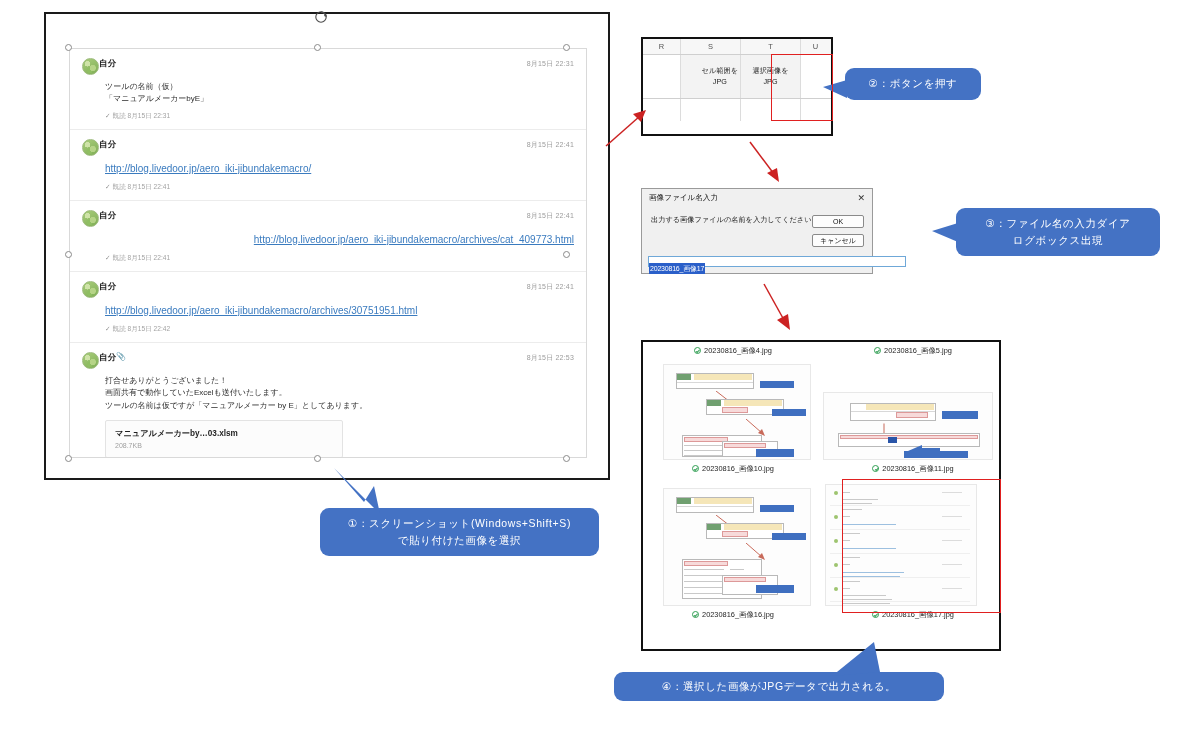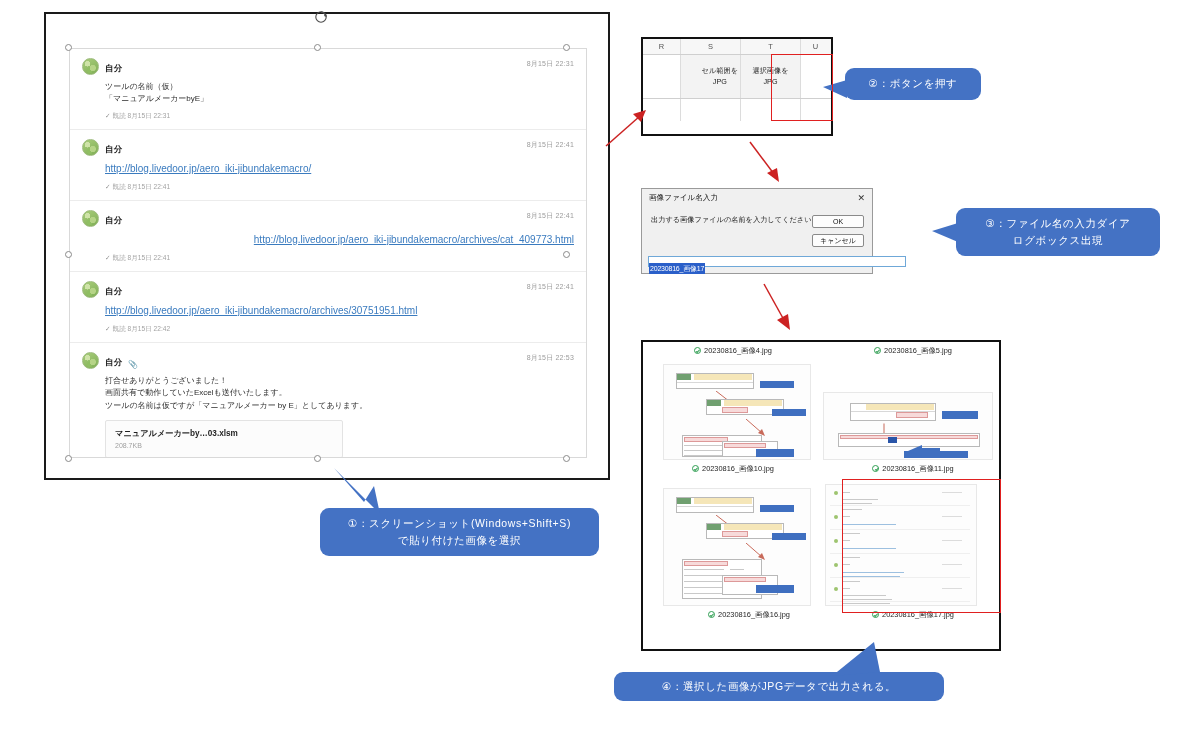--- a/index.html
+++ b/index.html
@@ -18,21 +18,21 @@
   #chat-frame {
     left:44px; top:12px; width:566px; height:468px;
     background:#ffffff; border:2px solid #1a1a1a;
   }
   #chat-inner {
     position:absolute; left:23px; top:34px; width:518px; height:410px;
     background:#ffffff; border:1px solid #d9d9d9; overflow:hidden;
   }
   .msg { border-bottom:1px solid #ececec; padding:9px 12px 8px 12px; position:relative; }
   .msg:last-child { border-bottom:none; }
-  .msg-head { display:flex; align-items:flex-end; gap:6px; }
+  .msg-head { display:flex; align-items:flex-start; gap:0; }
   .avatar {
     width:17px; height:17px; border-radius:50%;
     background:
       radial-gradient(circle at 30% 32%, #cfe3a8 0 18%, transparent 19%),
       radial-gradient(circle at 66% 60%, #b6d487 0 22%, transparent 23%),
       radial-gradient(circle at 45% 75%, #8fbe62 0 20%, transparent 21%),
       linear-gradient(150deg,#a8cd7a,#7fae55);
     border:1px solid #9dbb7c; flex:0 0 auto;
   }
   .sender { font-size:8.5px; font-weight:bold; color:#222; letter-spacing:.2px; }
@@ -368,21 +368,21 @@
           <div class="t-txt" style="left:116px;top:103px;width:20px;background:#dcdcdc;"></div>
           <div class="t-txt" style="left:16px;top:110px;width:44px;"></div>
           <div class="t-txt" style="left:16px;top:114px;width:50px;"></div>
           <div class="t-txt" style="left:16px;top:118px;width:48px;"></div>
           <div class="t-line" style="left:4px;top:116px;width:140px;height:1px;background:#efefef;"></div>
         </div>
         <div class="g-label" style="position: absolute; left: 0px; top: 4px; width: 180px;"><span class="ok"></span><span>20230816_画像4.jpg</span></div>
         <div class="g-label" style="position: absolute; left: 180px; top: 4px; width: 180px;"><span class="ok"></span><span>20230816_画像5.jpg</span></div>
         <div class="g-label" style="position: absolute; left: 0px; top: 122px; width: 180px;"><span class="ok"></span><span>20230816_画像10.jpg</span></div>
         <div class="g-label" style="position: absolute; left: 180px; top: 122px; width: 180px;"><span class="ok"></span><span>20230816_画像11.jpg</span></div>
-        <div class="g-label" style="position: absolute; left: 0px; top: 268px; width: 180px; margin-left: 16px;"><span class="ok"></span><span>20230816_画像16.jpg</span></div>
+        <div class="g-label" style="position: absolute; left: 0px; top: 268px; width: 180px;"><span class="ok"></span><span>20230816_画像16.jpg</span></div>
         <div class="g-label" style="position: absolute; left: 180px; top: 268px; width: 180px;"><span class="ok"></span><span>20230816_画像17.jpg</span></div>
       </div>
     <div id="g-redbox"></div>
   </div>
 
   <div class="callout" style="left:320px; top:508px; width:279px; height:48px; flex-direction:column;text-align:right;">
     <span>①：スクリーンショット(Windows+Shift+S)</span>
     <span>で貼り付けた画像を選択</span>
   </div>
   <svg class="abs" style="left:318px; top:462px; width:80px; height:58px;">

